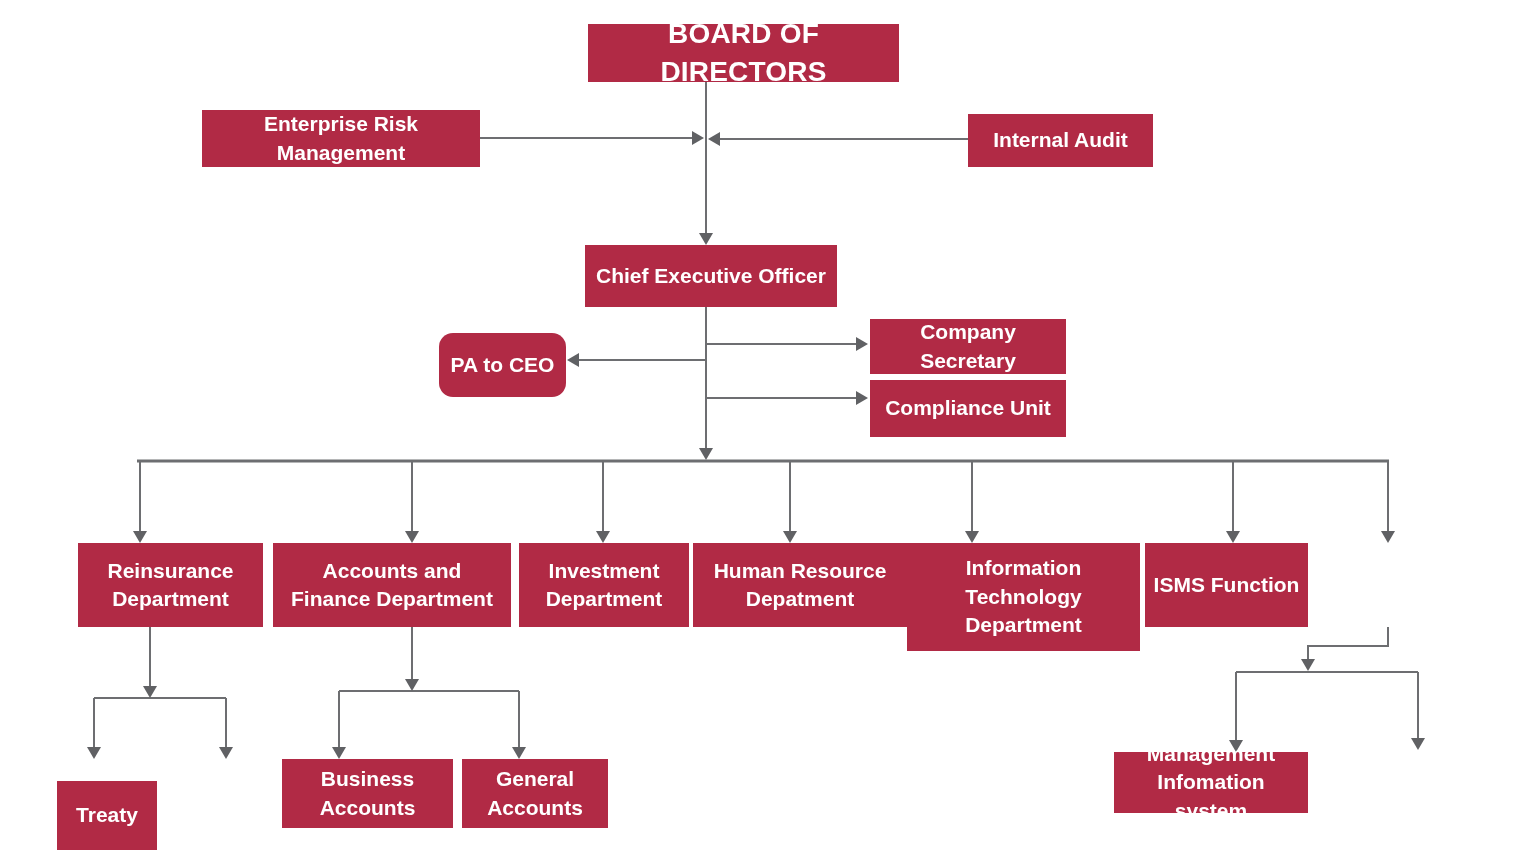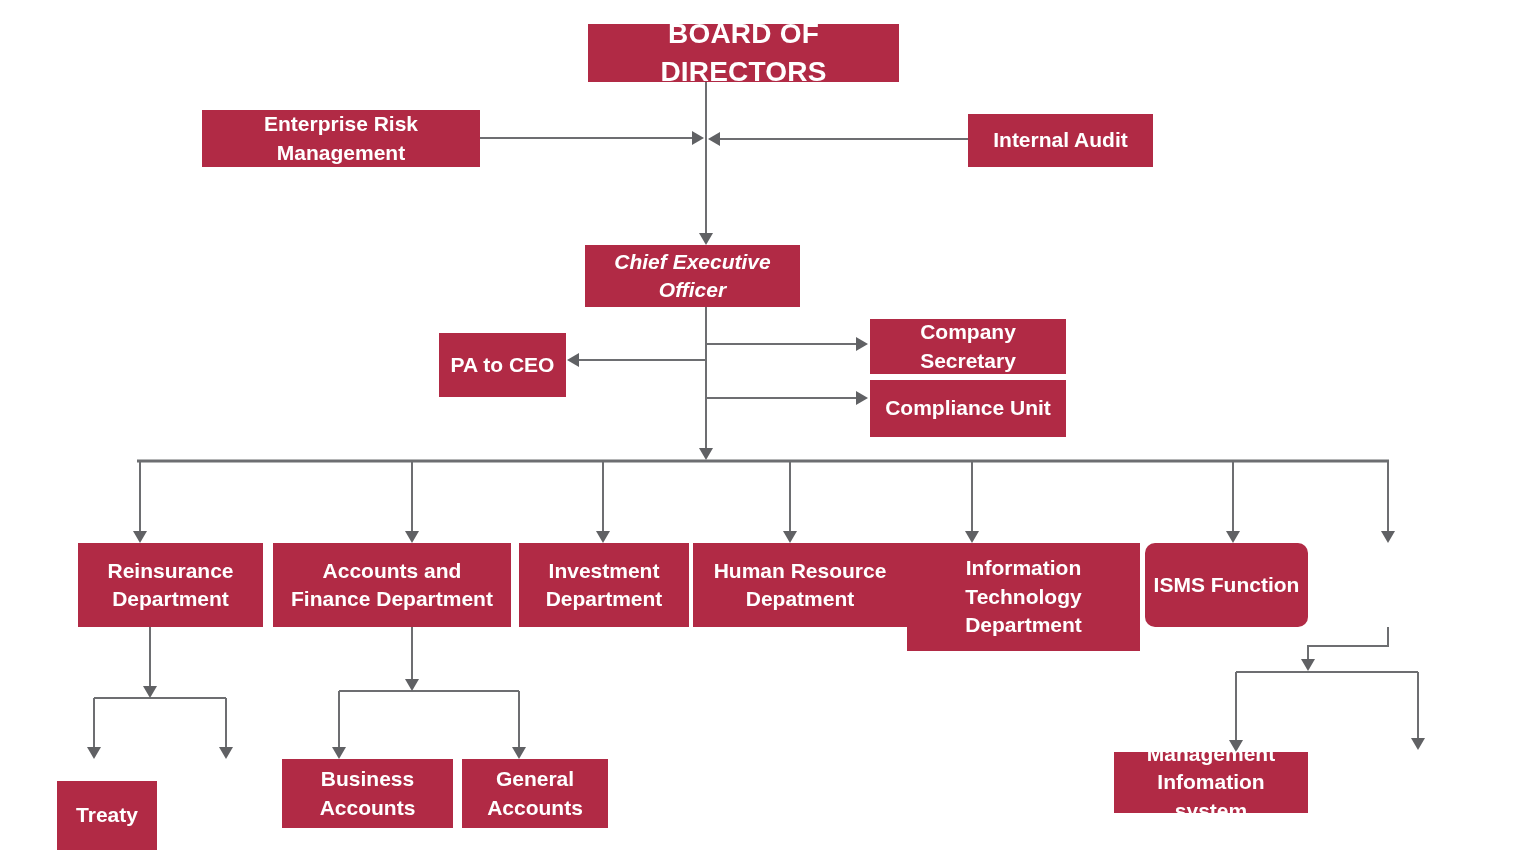--- a/index.html
+++ b/index.html
@@ -22,30 +22,30 @@
   .node{
     position:absolute;box-sizing:border-box;
     background:var(--box-fill);color:var(--box-text);
     font-weight:700;font-size:21px;line-height:1.35;
     display:flex;align-items:center;justify-content:center;
     text-align:center;padding:0 8px;
   }
   #n-board{left:588px;top:24px;width:311px;height:58px;font-size:28px;letter-spacing:.2px;}
   #n-erm{left:202px;top:110px;width:278px;height:57px;}
   #n-internal-audit{left:968px;top:114px;width:185px;height:53px;}
-  #n-ceo{left:585px;top:245px;width:215px;height:62px;font-style:italic;}
-  #n-pa-to-ceo{left:439px;top:333px;width:127px;height:64px;}
+  #n-ceo{left:585px;top:245px;width:252px;height:62px;}
+  #n-pa-to-ceo{left:439px;top:333px;width:127px;height:64px;border-radius:14px;}
   #n-company-secretary{left:870px;top:319px;width:196px;height:55px;}
   #n-compliance-unit{left:870px;top:380px;width:196px;height:57px;}
   #n-reinsurance{left:78px;top:543px;width:185px;height:84px;}
   #n-accounts-finance{left:273px;top:543px;width:238px;height:84px;}
   #n-investment{left:519px;top:543px;width:170px;height:84px;}
   #n-human-resource{left:693px;top:543px;width:214px;height:84px;}
   #n-information-technology{left:907px;top:543px;width:233px;height:108px;}
-  #n-isms{left:1145px;top:543px;width:163px;height:84px;border-radius:10px;}
+  #n-isms{left:1145px;top:543px;width:163px;height:84px;}
   #n-administration{left:1318px;top:543px;width:159px;height:84px;}
   #n-treaty{left:57px;top:759px;width:100px;height:69px;margin-top:22px;}
   #n-facultative{left:163px;top:759px;width:114px;height:69px;}
   #n-business-accounts{left:282px;top:759px;width:171px;height:69px;}
   #n-general-accounts{left:462px;top:759px;width:146px;height:69px;}
   #n-mis{left:1114px;top:752px;width:194px;height:61px;}
   #n-procurement{left:1318px;top:750px;width:168px;height:63px;}
 </style>
 </head>
 <body>

